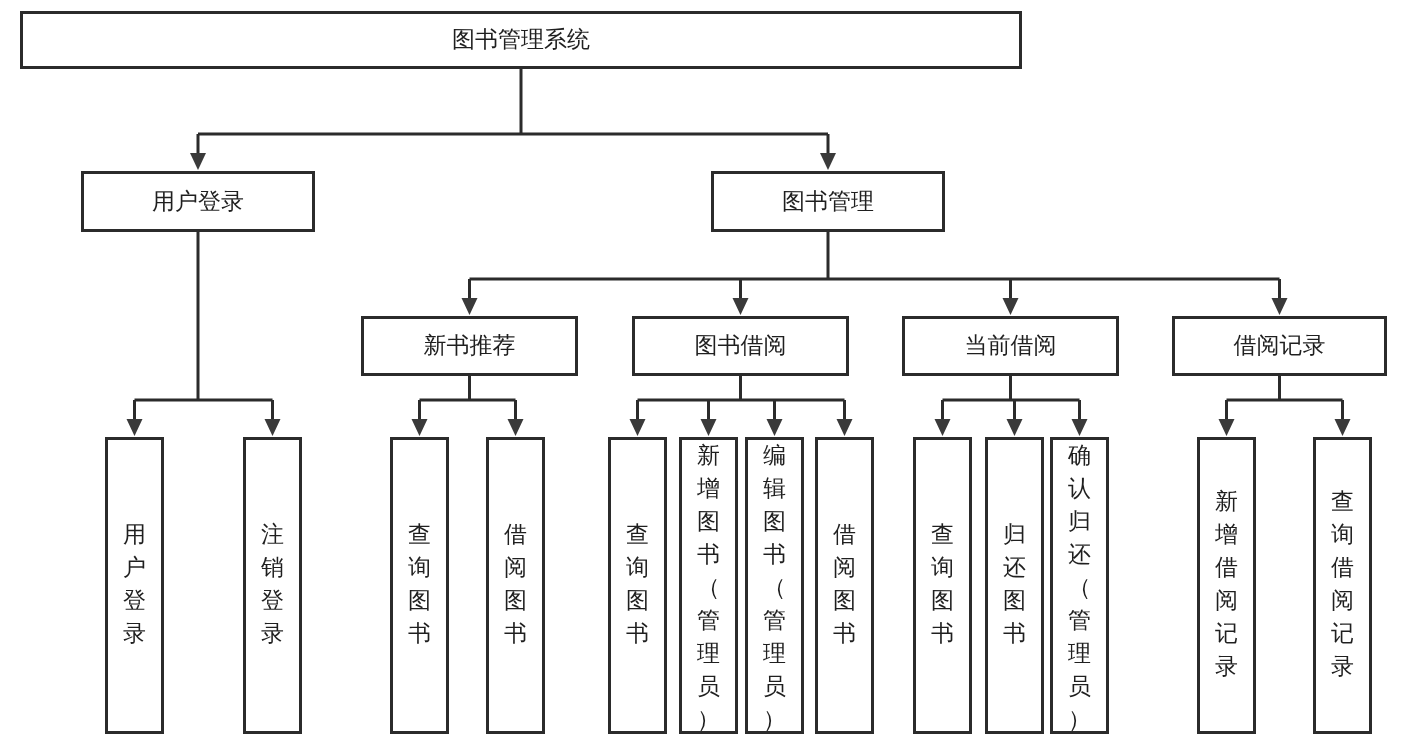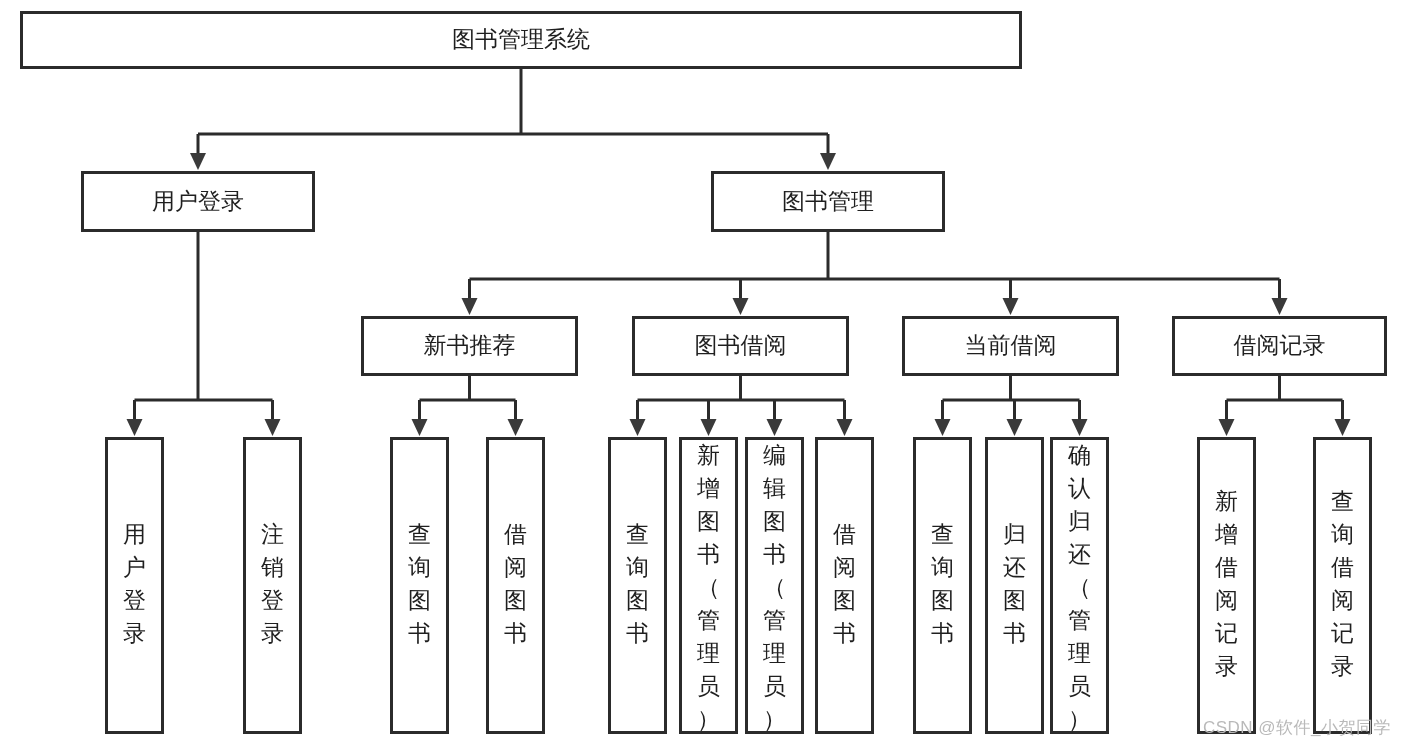--- a/index.html
+++ b/index.html
@@ -201,14 +201,13 @@
         <g>
           <rect class="node-rect" x="1198.5" y="438.5" width="56" height="294"></rect>
           <text class="node-label-v" x="1226.5" y="509"><tspan x="1226.5" dy="0">新</tspan><tspan x="1226.5" dy="33">增</tspan><tspan x="1226.5" dy="33">借</tspan><tspan x="1226.5" dy="33">阅</tspan><tspan x="1226.5" dy="33">记</tspan><tspan x="1226.5" dy="33">录</tspan></text>
         </g>
         <g>
           <rect class="node-rect" x="1314.5" y="438.5" width="56" height="294"></rect>
           <text class="node-label-v" x="1342.5" y="509"><tspan x="1342.5" dy="0">查</tspan><tspan x="1342.5" dy="33">询</tspan><tspan x="1342.5" dy="33">借</tspan><tspan x="1342.5" dy="33">阅</tspan><tspan x="1342.5" dy="33">记</tspan><tspan x="1342.5" dy="33">录</tspan></text>
         </g>
       </g>
   </svg>
-  <div class="watermark">CSDN @软件_小贺同学</div>
 </div>
 
 </body></html>

